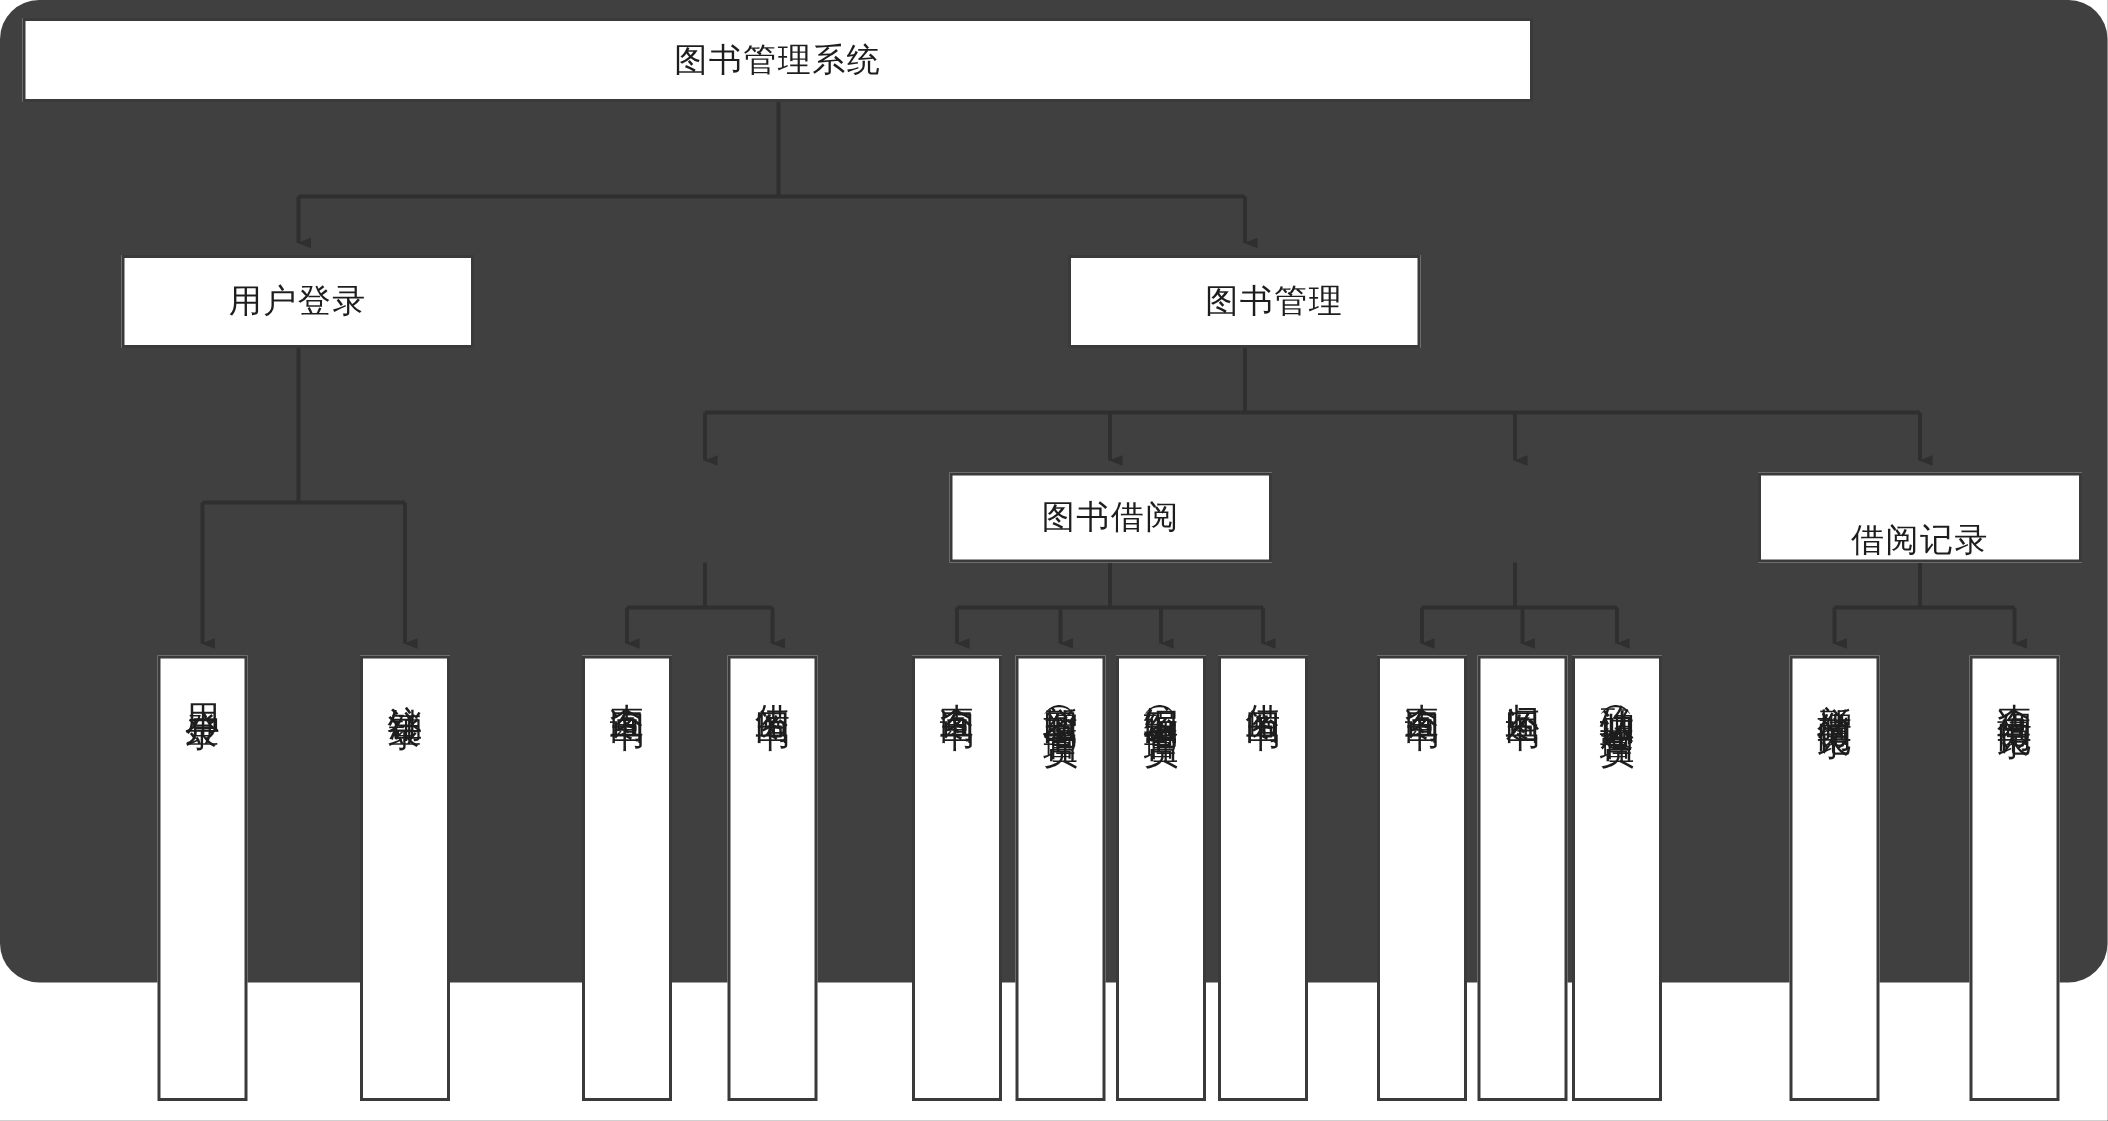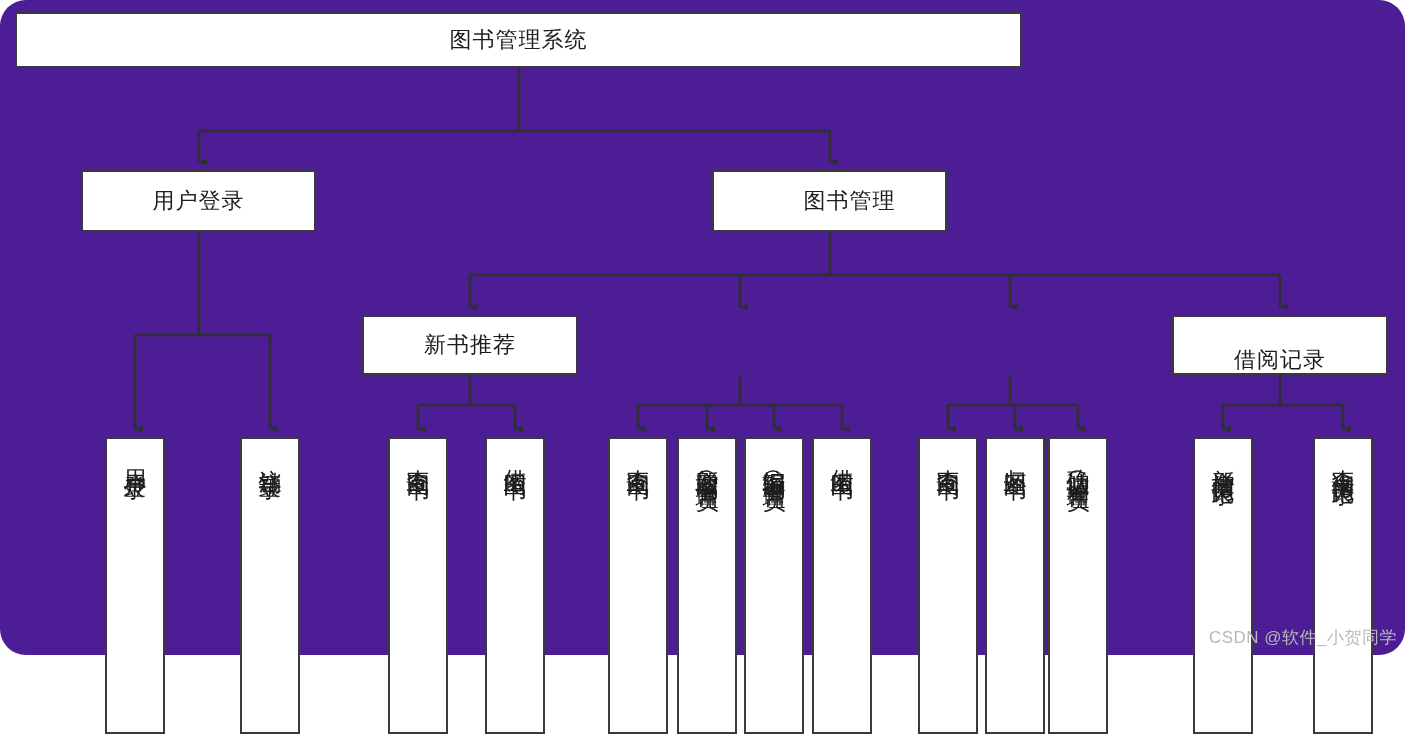--- a/index.html
+++ b/index.html
@@ -10,21 +10,21 @@
   body {
     font-family: "Liberation Sans", "DejaVu Sans", sans-serif;
     width: 1405px;
     height: 747px;
     overflow: hidden;
   }
   #diagram-root {
     position: relative;
     width: 1405px;
     height: 655px;
-    background: #4c1d95;
+    background: #404040;
     border-radius: 26px;
   }
   svg.connectors {
     position: absolute;
     left: 0;
     top: 0;
     width: 1405px;
     height: 747px;
     pointer-events: none;
   }
@@ -129,22 +129,22 @@
     <span class="lbl">图书管理系统</span>
   </div>
 
   <div class="node horiz" style="left:81px; top:170px; width:235px; height:62px;">
     <span class="lbl">用户登录</span>
   </div>
   <div class="node horiz" style="left:712px; top:170px; width:235px; height:62px;padding-left:40px;">
     <span class="lbl">图书管理</span>
   </div>
 
-  <div class="node horiz" style="left:362px; top:315px; width:216px; height:60px;">
-    <span class="lbl">新书推荐</span>
+  <div class="node horiz" style="left:633px; top:315px; width:215px; height:60px;">
+    <span class="lbl">图书借阅</span>
   </div>
   <div class="node horiz" style="left:1172px; top:315px; width:216px; height:60px;align-items:flex-end;">
     <span class="lbl">借阅记录</span>
   </div>
 
   <div class="node vert" style="left:105px; top:437px; width:60px; height:297px;">
     <span class="lbl">用户登录</span>
   </div>
   <div class="node vert" style="left:240px; top:437px; width:60px; height:297px;">
     <span class="lbl">注销登录</span>
@@ -180,15 +180,14 @@
     <span class="lbl">确认归还（管理员）</span>
   </div>
 
   <div class="node vert" style="left:1193px; top:437px; width:60px; height:297px;">
     <span class="lbl">新增借阅记录</span>
   </div>
   <div class="node vert" style="left:1313px; top:437px; width:60px; height:297px;">
     <span class="lbl">查询借阅记录</span>
   </div>
 
-  <div id="watermark">CSDN @软件_小贺同学</div>
 
 </div>
 
 </body></html>

